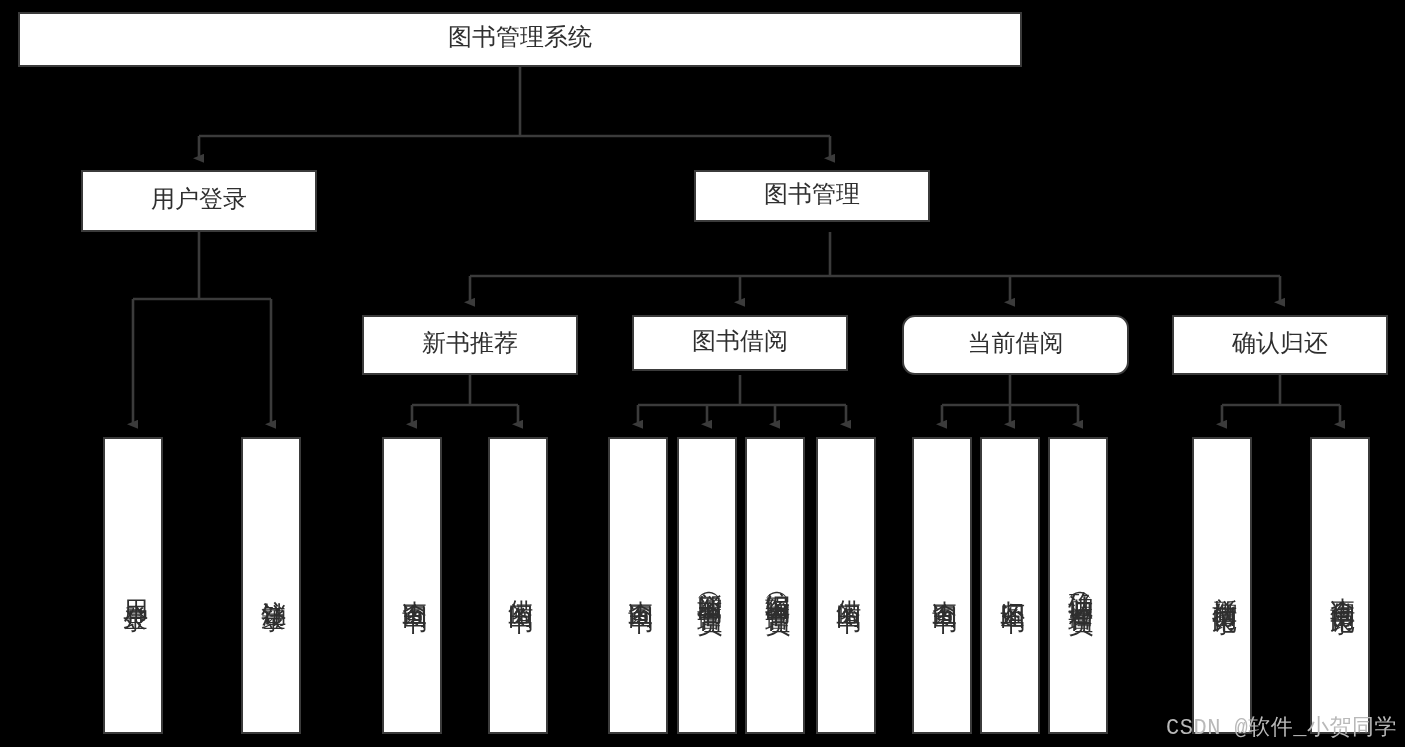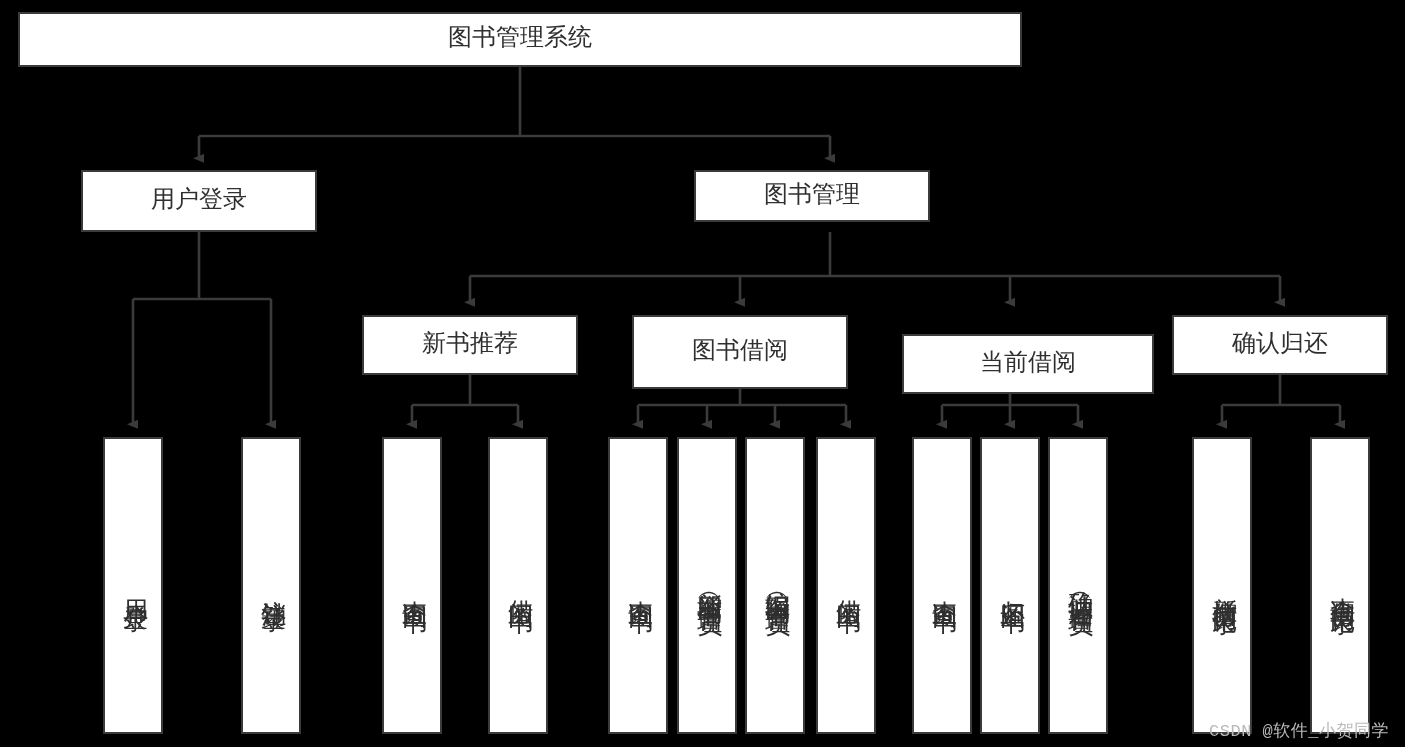--- a/index.html
+++ b/index.html
@@ -8,21 +8,21 @@
   #edges{position:absolute;left:0;top:0;width:1405px;height:747px;}
   .node{position:absolute;box-sizing:border-box;background:#ffffff;
         border:2.5px solid #3b3b3b;display:flex;align-items:center;justify-content:center;}
   .node .lbl{color:#2f2f2f;line-height:1.18;text-align:center;white-space:nowrap;}
   .h-node .lbl{font-size:24px;}
   .root .lbl{font-size:24px;}
   .v-node{align-items:center;justify-content:center;}
   .v-node .lbl{writing-mode:vertical-rl;text-orientation:upright;
                font-size:25px;letter-spacing:3px;line-height:1.05;
                white-space:pre-line;}
-  #watermark{position:absolute;right:16px;bottom:5px;font-size:17px;color:#b9b9b9;
+  #watermark{position:absolute;right:8px;bottom:5px;font-size:22px;color:#b9b9b9;
              letter-spacing:0.5px;white-space:nowrap;margin-top:40px;}
 </style>
 </head>
 <body>
 
 <div id="stage">
 
   <svg id="edges" viewBox="0 0 1405 747" xmlns="http://www.w3.org/2000/svg">
     <defs>
       <marker id="arr" markerWidth="12" markerHeight="12" refX="4.2" refY="5" orient="auto" markerUnits="userSpaceOnUse">
@@ -80,24 +80,24 @@
   <div class="node h-node" style="left:81px;top:170px;width:236px;height:62px;">
     <span class="lbl">用户登录</span>
   </div>
   <div class="node h-node" style="left:682px;top:170px;width:236px;height:52px;margin-left:12px;">
     <span class="lbl">图书管理</span>
   </div>
 
   <div class="node h-node" style="left:362px;top:315px;width:216px;height:60px;justify-content:center;">
     <span class="lbl">新书推荐</span>
   </div>
-  <div class="node h-node" style="left:632px;top:315px;width:216px;height:74px;">
+  <div class="node h-node" style="left:632px;top:315px;width:216px;height:56px;">
     <span class="lbl">图书借阅</span>
   </div>
-  <div class="node h-node" style="left:902px;top:334px;width:252px;height:60px;">
+  <div class="node h-node" style="left:902px;top:315px;width:227px;height:60px;border-radius:13px;">
     <span class="lbl">当前借阅</span>
   </div>
   <div class="node h-node" style="left:1172px;top:315px;width:216px;height:60px;">
     <span class="lbl">确认归还</span>
   </div>
 
   <div class="node v-node" style="left:103px;top:437px;width:60px;height:297px;">
     <span class="lbl">用户登录</span>
   </div>
   <div class="node v-node" style="left:241px;top:437px;width:60px;height:297px;">

